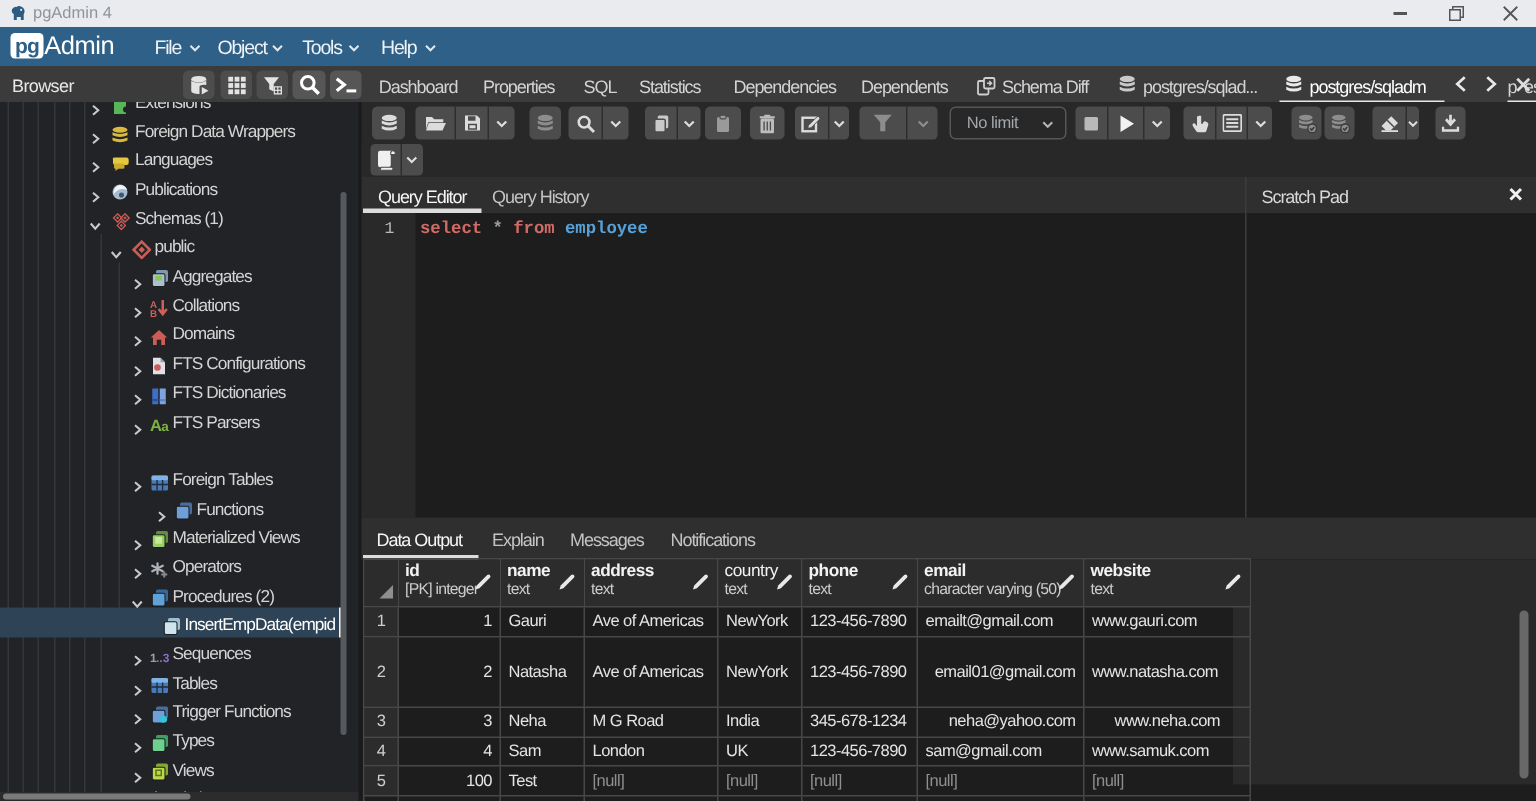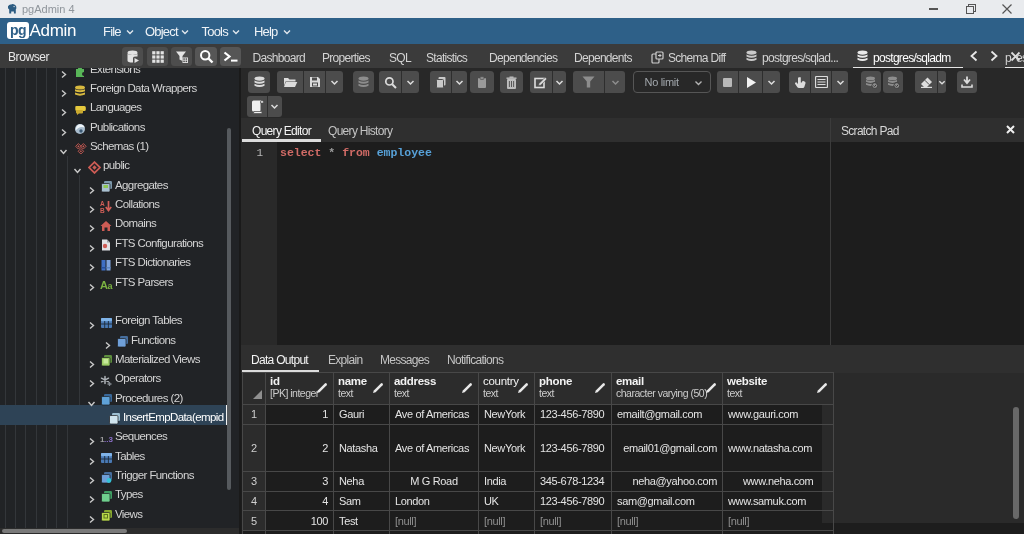--- a/index.html
+++ b/index.html
@@ -710,21 +710,21 @@
           <td style="padding:0 5px;text-align:left">Ave of Americas</td>
           <td style="padding:0 5px;text-align:left">NewYork</td>
           <td style="padding:0 5px;text-align:left">123-456-7890</td>
           <td style="padding:17px 5px;text-align:right">email01@gmail.com</td>
           <td style="padding:0 5px;text-align:left">www.natasha.com</td>
         </tr>
         <tr style="height:19.8px">
           <td style="background:#2c2c2c;text-align:center;color:#cfcfcf">3</td>
           <td style="padding:0 5px;text-align:right">3</td>
           <td style="padding:0 5px;text-align:left">Neha</td>
-          <td style="padding:0 5px;text-align:center">M G Road</td>
+          <td style="padding:0 5px;text-align:left">M G Road</td>
           <td style="padding:0 5px;text-align:left">India</td>
           <td style="padding:0 5px;text-align:left">345-678-1234</td>
           <td style="padding:0 5px;text-align:right">neha@yahoo.com</td>
           <td style="padding:0 20px;text-align:left">www.neha.com</td>
         </tr>
         <tr style="height:19.8px">
           <td style="background:#2c2c2c;text-align:center;color:#cfcfcf">4</td>
           <td style="padding:0 5px;text-align:right">4</td>
           <td style="padding:0 5px;text-align:left">Sam</td>
           <td style="padding:0 5px;text-align:left">London</td>

